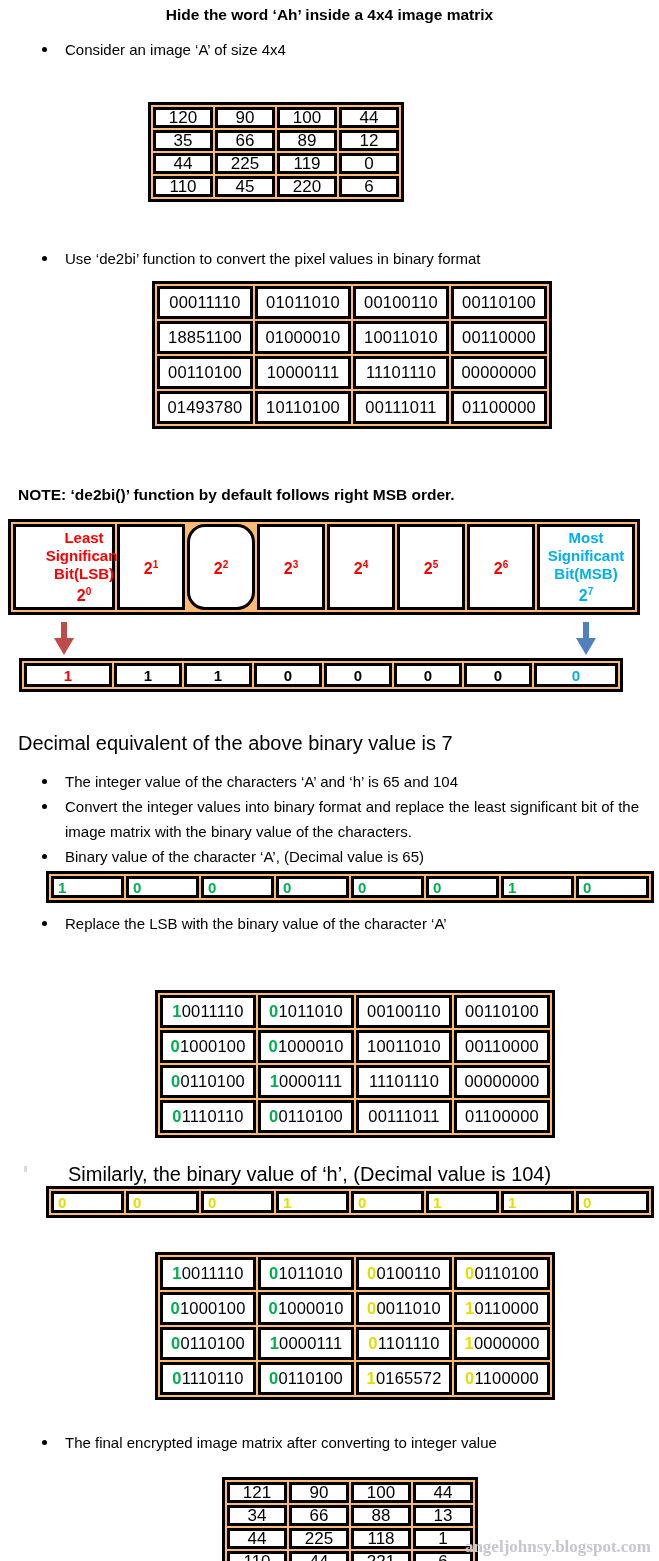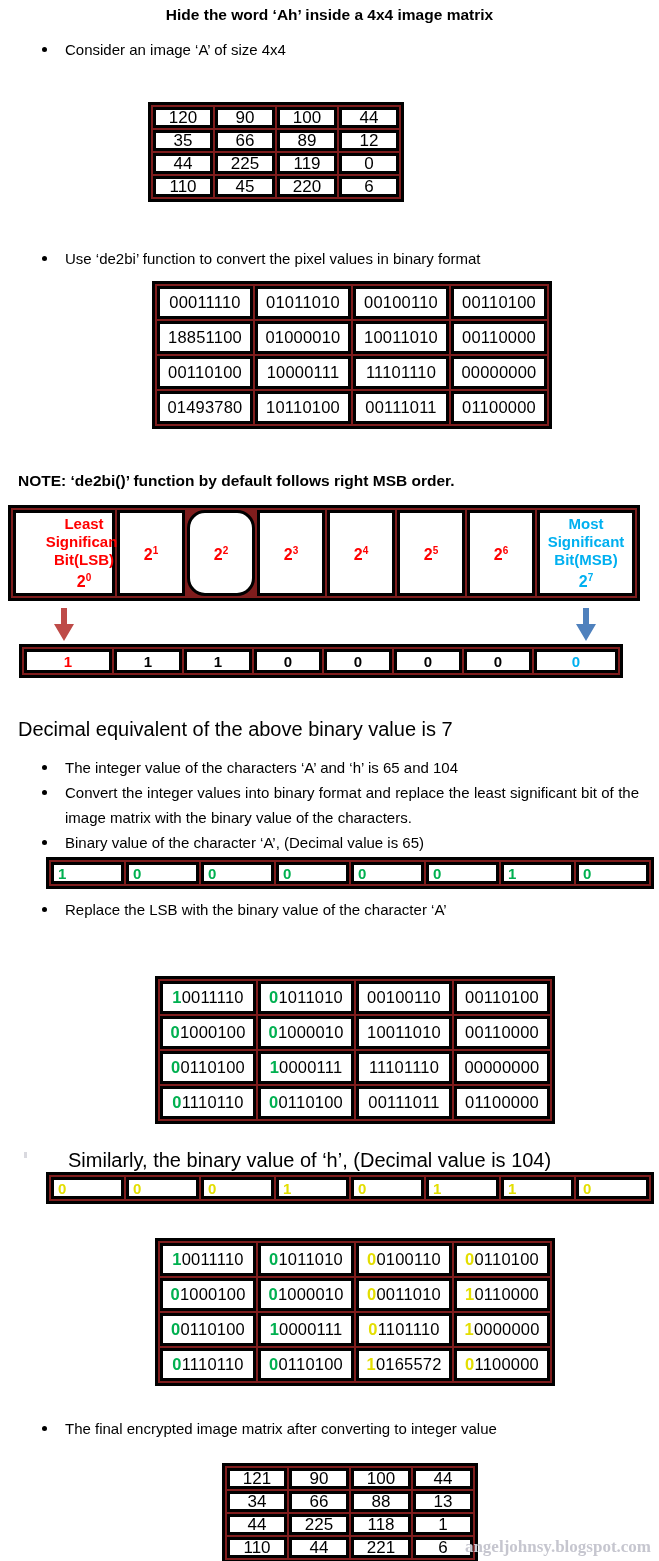--- a/index.html
+++ b/index.html
@@ -41,36 +41,36 @@
   .b-convert .btxt { width:586px; text-align:justify; }
   .b-binary-a  { }
   .b-replace   { margin-top:8px; }
   .b-final     { margin-top:30px; }
 
   .plainline {
     margin-left:18px;
     font-size:20px;
     line-height:20px;
   }
-  .note      { margin-top:42px; font-weight:bold; font-size:15.5px; }
+  .note      { margin-top:56px; font-weight:bold; font-size:15.5px; }
   .decimal   { margin-top:41px; }
   .similarly { margin-top:26px; margin-left:68px; position:relative; }
   .faint-tick {
     position:absolute; left:-44px; top:2px;
     width:3px; height:6px;
     background:#d9d9df;
   }
 
   
   .grid {
     display:grid;
     gap:2px;
     padding:2px;
     border:3px solid #000;
-    background:#7f1d1d;
+    background:#fdba74;
     width:max-content;
   }
   .grid .cell {
     border:3px solid #000;
     display:flex;
     align-items:center;
     justify-content:center;
     font-size:17px;
     background:#fff;
     white-space:nowrap;

